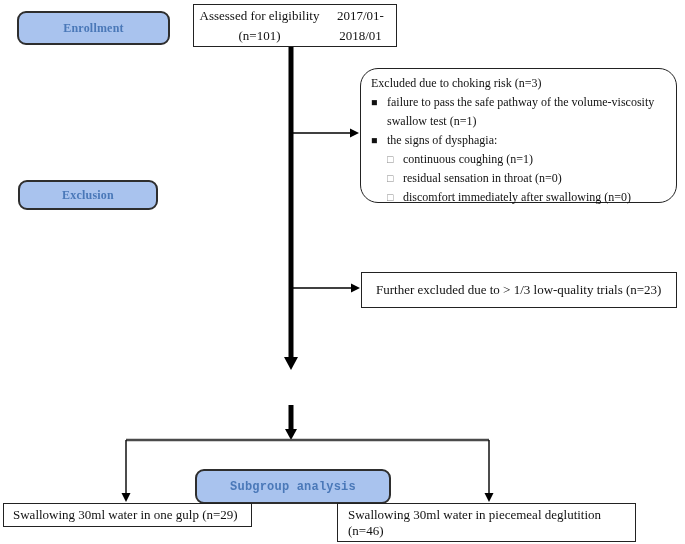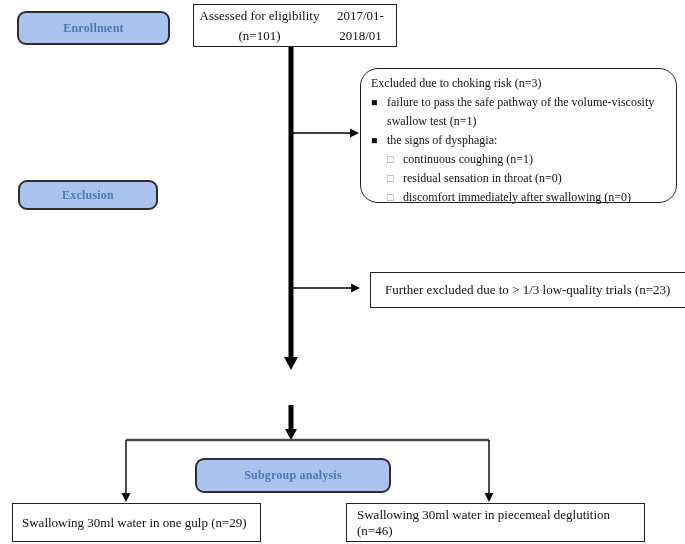--- a/index.html
+++ b/index.html
@@ -46,21 +46,20 @@
     display: flex;
     flex-direction: row;
     align-items: center;
     justify-content: center;
     text-align: center;
     line-height: 1.5;
   }
   .wbox.vcenter {
     display: flex;
     align-items: center;
-    margin-left: 9px;
   }
   .choking {
     padding: 5px 2px 0 10px;
     font-size: 12px;
     line-height: 19px;
     border-radius: 18px;
   }
   .choking .item { display: flex; }
   .choking .bullet {
     flex: 0 0 16px;
@@ -141,19 +140,19 @@
     </div>
     <div class="item l2">
       <span class="bullet hollow">□</span>
       <span class="itext">discomfort immediately after swallowing (n=0)</span>
     </div>
   </div>
 
   <div class="wbox vcenter" style="left:361px; top:272px; width:316px; height:36px; padding-left:14px;">Further excluded due to &gt; 1/3 low-quality trials (n=23)</div>
 
 
-  <div class="stage" style="left:195px; top:458px; width:196px; height:35px;">Subgroup analysis</div>
+  <div class="stage" style="left:195px; top:469px; width:196px; height:35px;font-family:Liberation Mono, monospace;">Subgroup analysis</div>
 
-  <div class="wbox vcenter" style="left:3px; top:503px; width:249px; height:39px; padding-left:9px;">Swallowing 30ml water in one gulp (n=29)</div>
+  <div class="wbox vcenter" style="left:3px; top:503px; width:249px; height:24px; padding-left:9px;">Swallowing 30ml water in one gulp (n=29)</div>
 
   <div class="wbox vcenter" style="left:337px; top:503px; width:299px; height:39px; padding-left:10px;">Swallowing 30ml water in piecemeal deglutition (n=46)</div>
 
 </div>
 
 </body></html>

